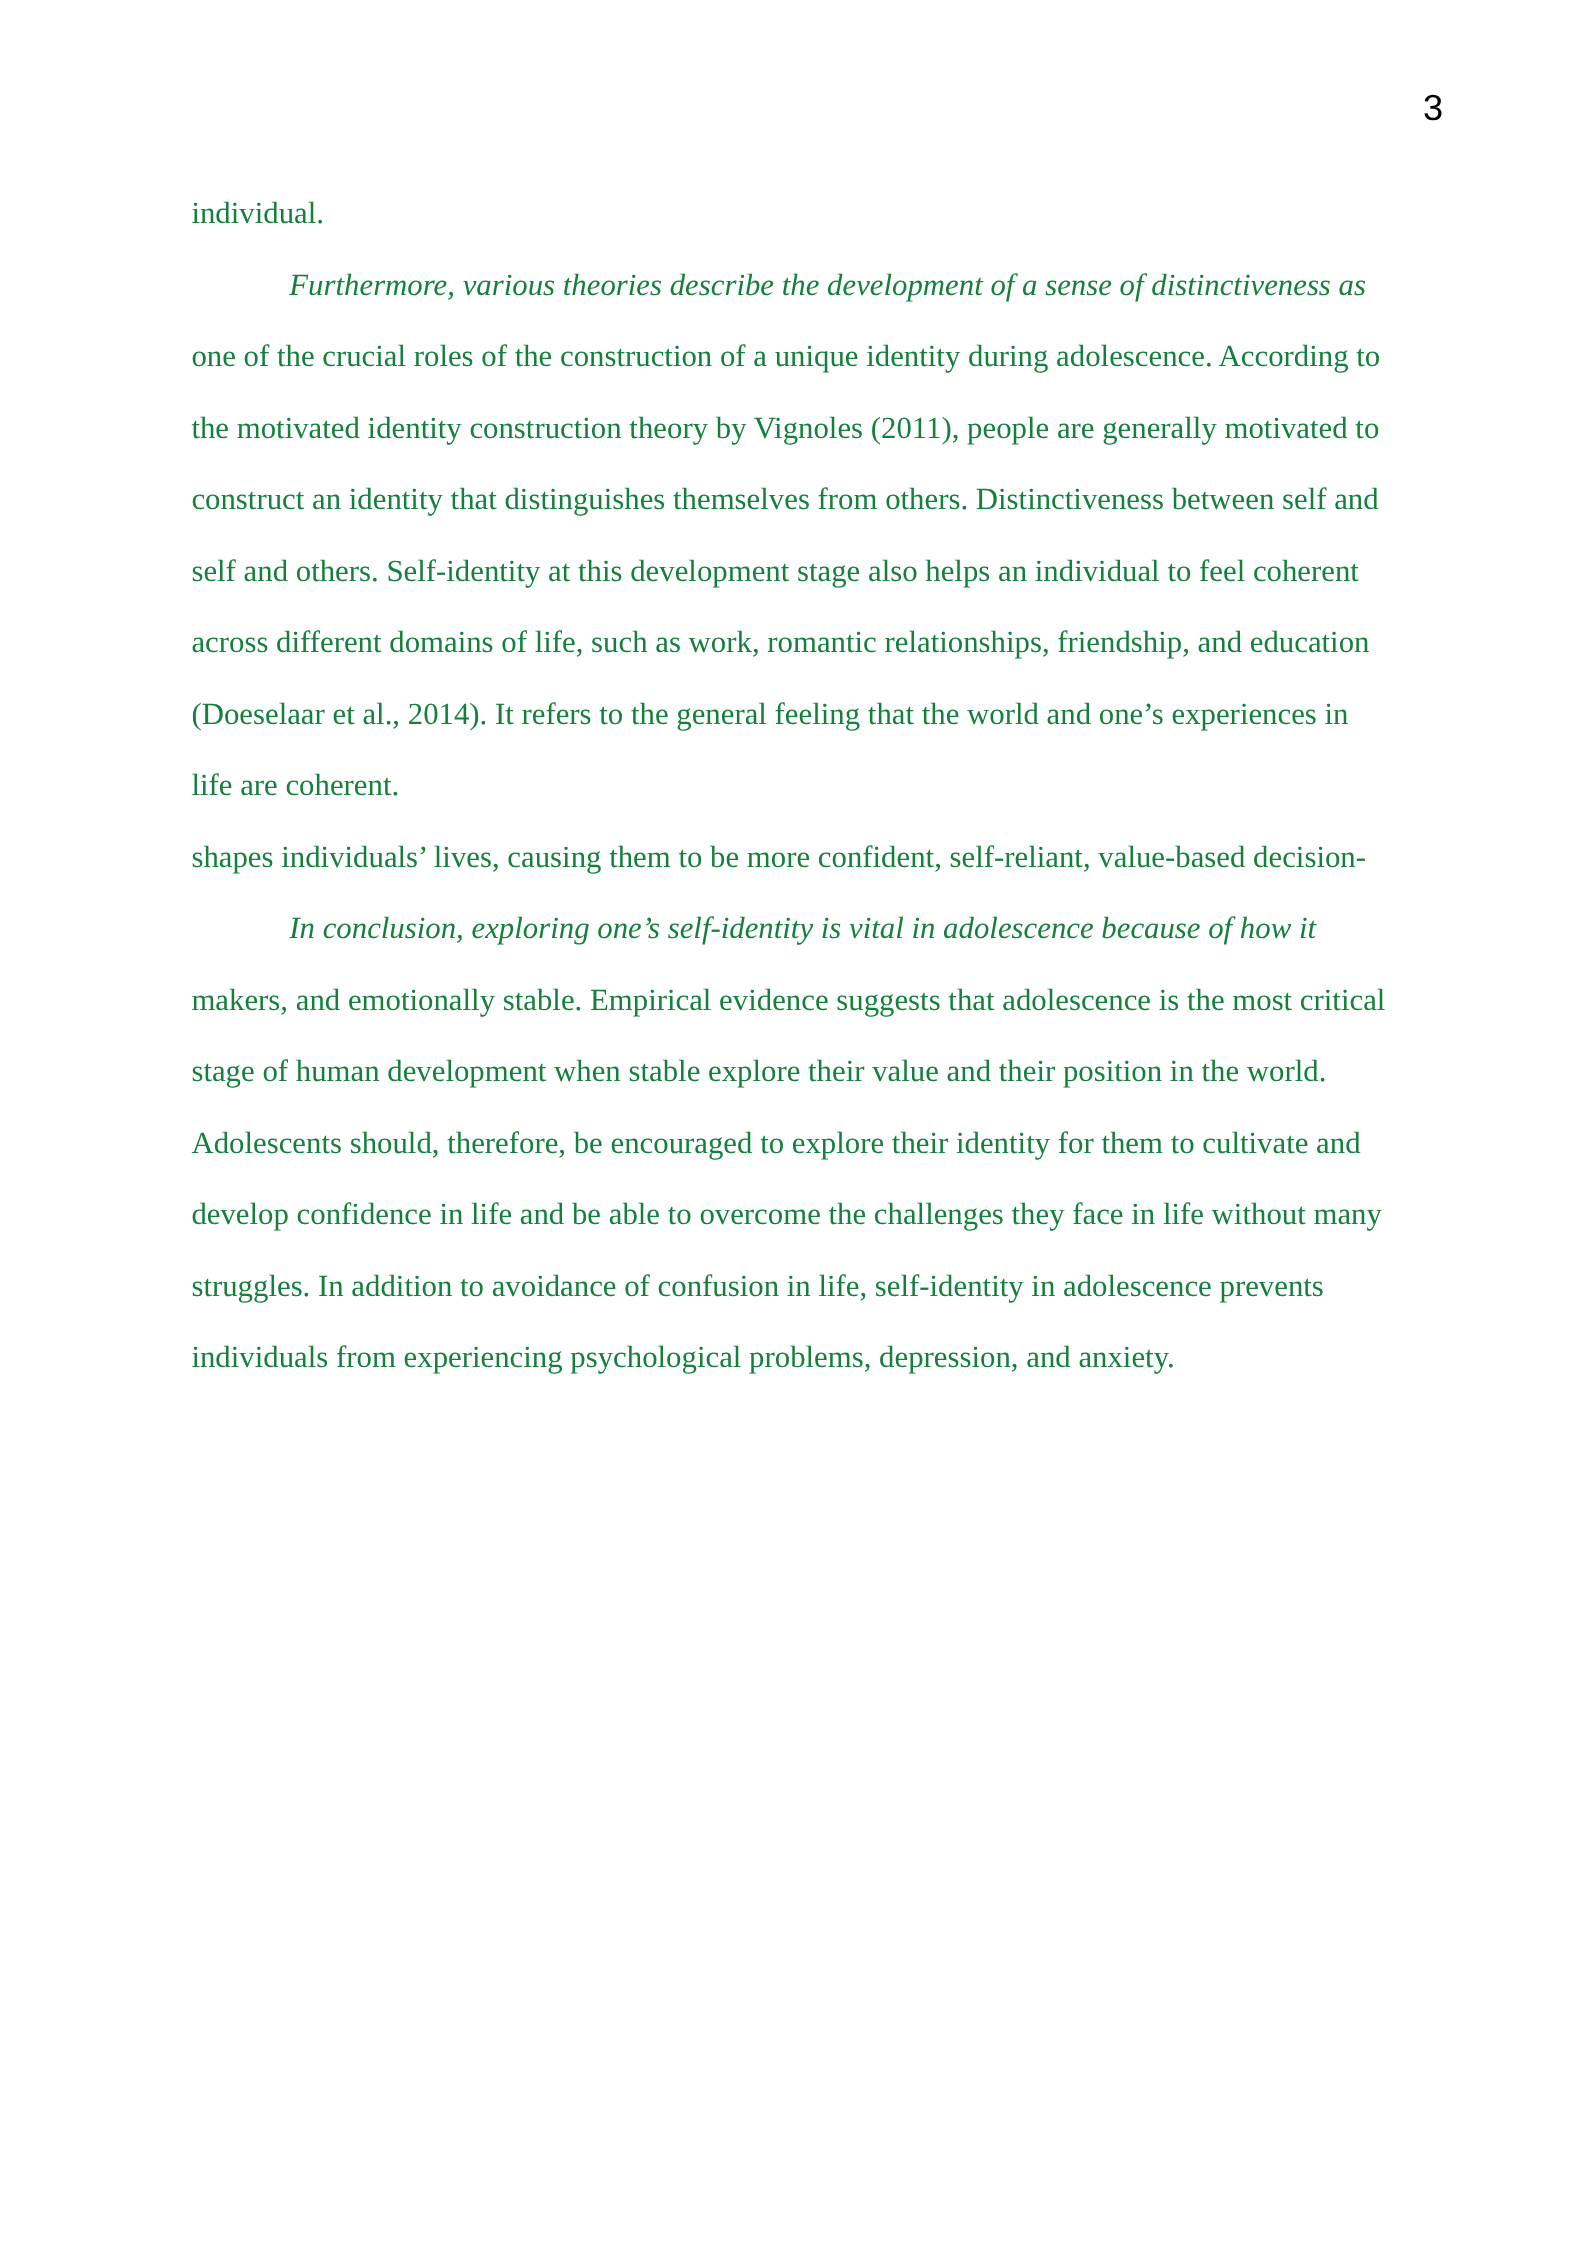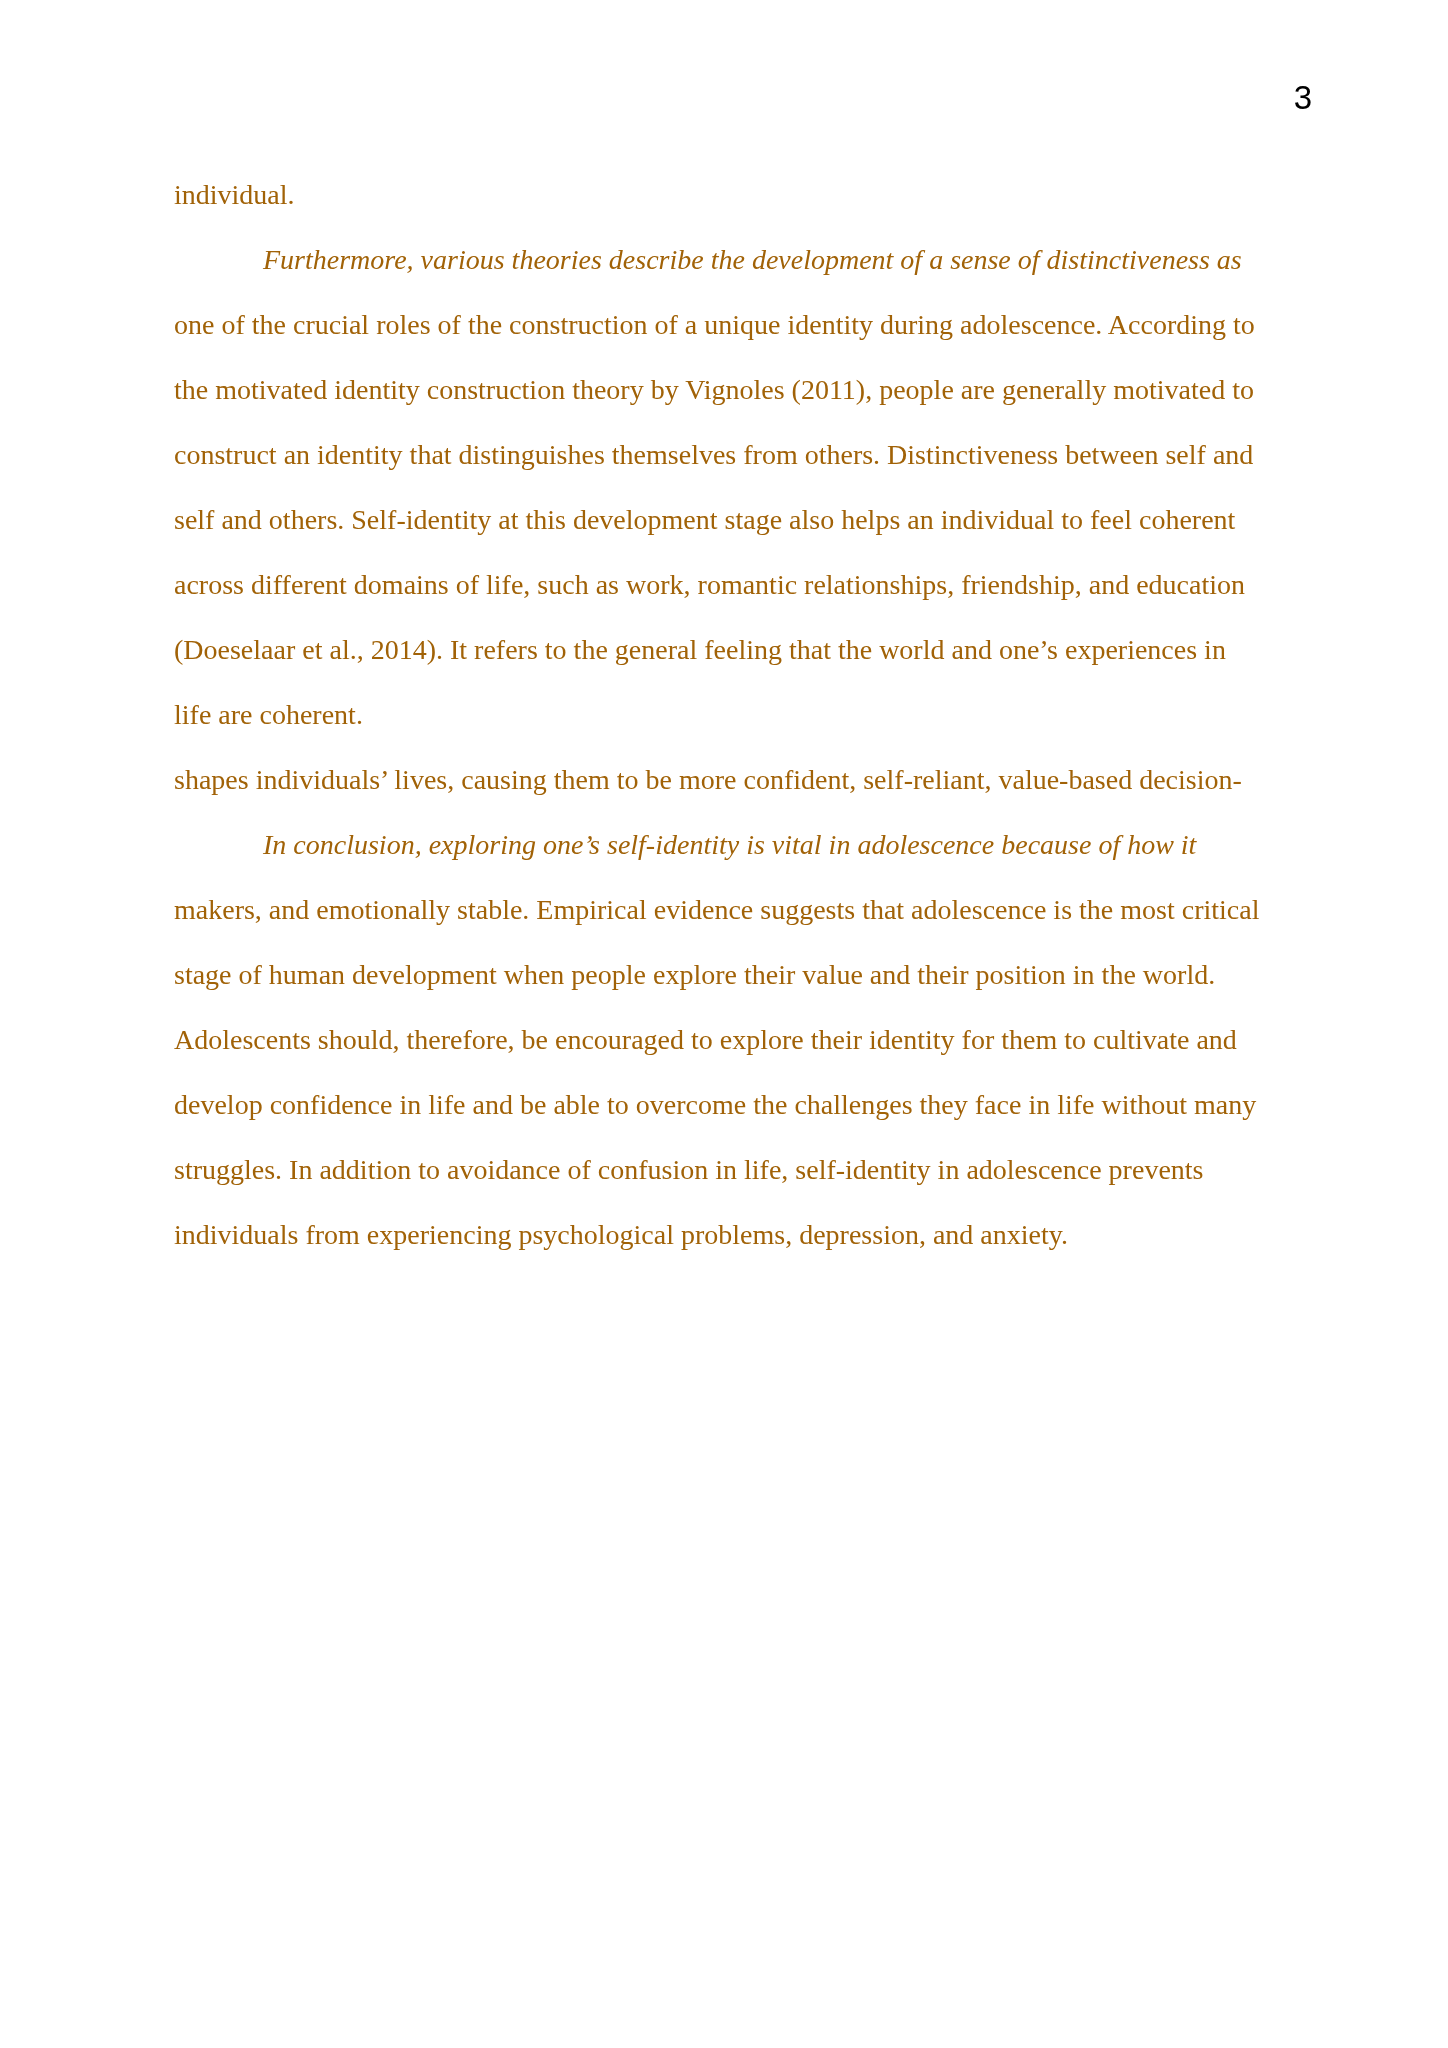--- a/index.html
+++ b/index.html
@@ -29,21 +29,21 @@
     text-align: right;
   }
   .text-block {
     position: absolute;
     top: 162px;
     left: 174px;
     width: 1145px;
     font-family: "Liberation Serif", serif;
     font-size: 28px;
     line-height: 65px;
-    color: #a16207;
+    color: #15803d;
     text-align: left;
   }
   .text-block .line {
     white-space: nowrap;
   }
   .text-block .line.indent {
     text-indent: 89px;
     font-style: italic;
   }
 </style>
@@ -59,19 +59,19 @@
       <div class="line">one of the crucial roles of the construction of a unique identity during adolescence. According to</div>
       <div class="line">the motivated identity construction theory by Vignoles (2011), people are generally motivated to</div>
       <div class="line">construct an identity that distinguishes themselves from others. Distinctiveness between self and</div>
       <div class="line">self and others. Self-identity at this development stage also helps an individual to feel coherent</div>
       <div class="line">across different domains of life, such as work, romantic relationships, friendship, and education</div>
       <div class="line">(Doeselaar et al., 2014). It refers to the general feeling that the world and one’s experiences in</div>
       <div class="line">life are coherent.</div>
       <div class="line">shapes individuals’ lives, causing them to be more confident, self-reliant, value-based decision-</div>
       <div class="line indent">In conclusion, exploring one’s self-identity is vital in adolescence because of how it</div>
       <div class="line">makers, and emotionally stable. Empirical evidence suggests that adolescence is the most critical</div>
-      <div class="line">stage of human development when people explore their value and their position in the world.</div>
+      <div class="line">stage of human development when stable explore their value and their position in the world.</div>
       <div class="line">Adolescents should, therefore, be encouraged to explore their identity for them to cultivate and</div>
       <div class="line">develop confidence in life and be able to overcome the challenges they face in life without many</div>
       <div class="line">struggles. In addition to avoidance of confusion in life, self-identity in adolescence prevents</div>
       <div class="line">individuals from experiencing psychological problems, depression, and anxiety.</div>
     </div>
 </div>
 
 </body></html>

